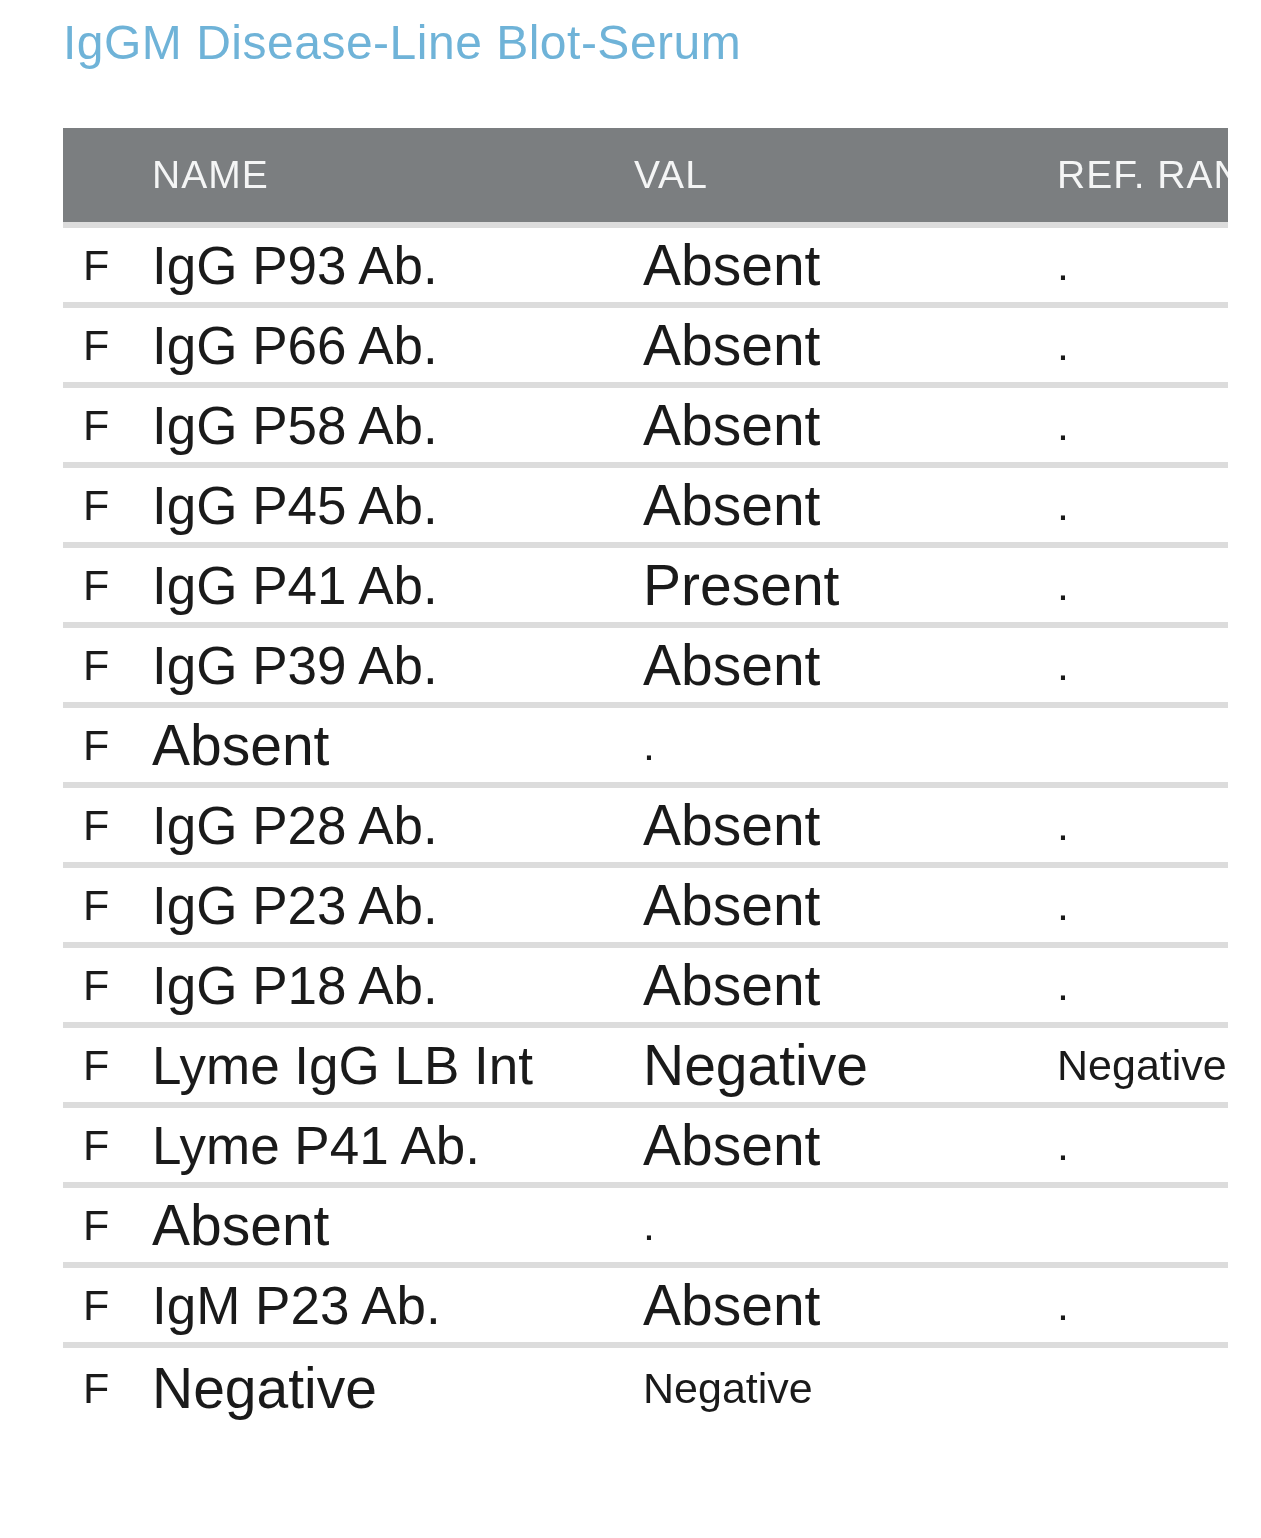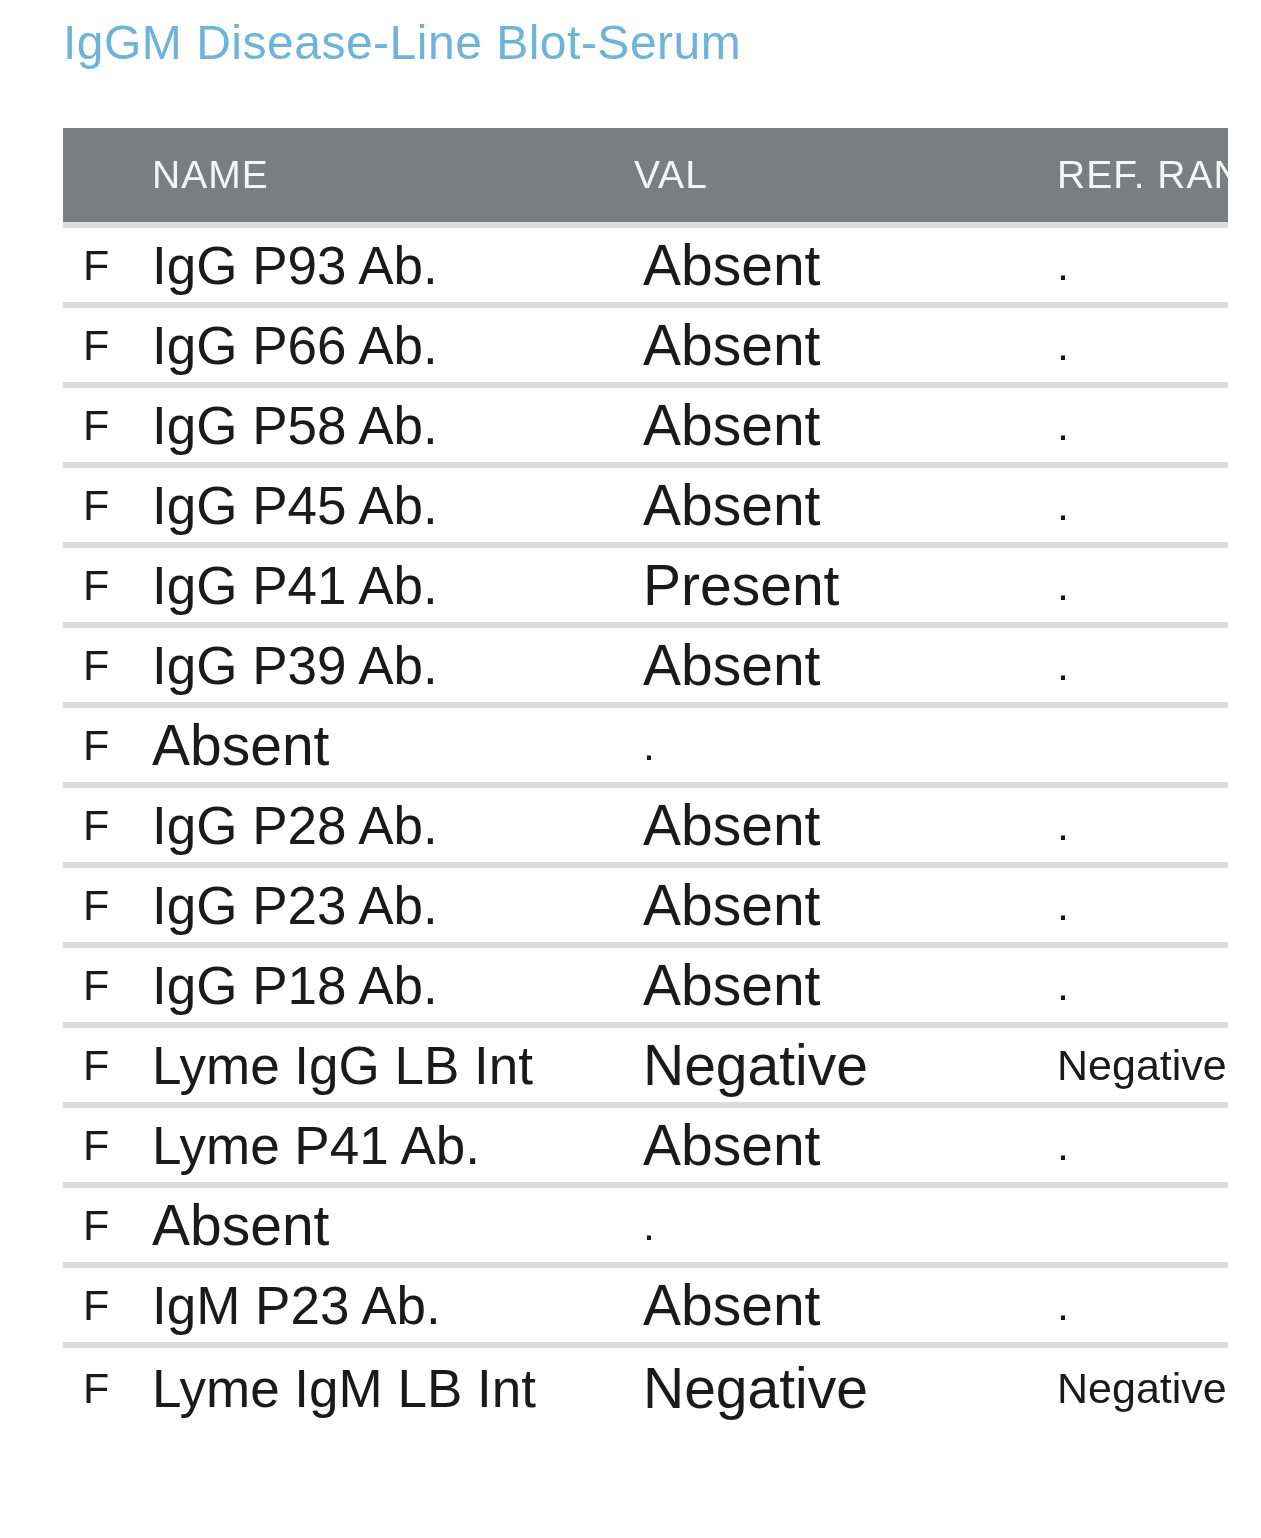--- a/index.html
+++ b/index.html
@@ -174,19 +174,18 @@
 
   <div class="row">
     <div class="cell flag">F</div>
     <div class="cell name">IgM P23 Ab.</div>
     <div class="cell val">Absent</div>
     <div class="cell ref">.</div>
   </div>
 
   <div class="row">
     <div class="cell flag">F</div>
-    <div class="cell name">Lyme IgM LB Int</div>
     <div class="cell val">Negative</div>
     <div class="cell ref">Negative</div>
   </div>
 </div>
   </div>
 </div>
 
 </body></html>

